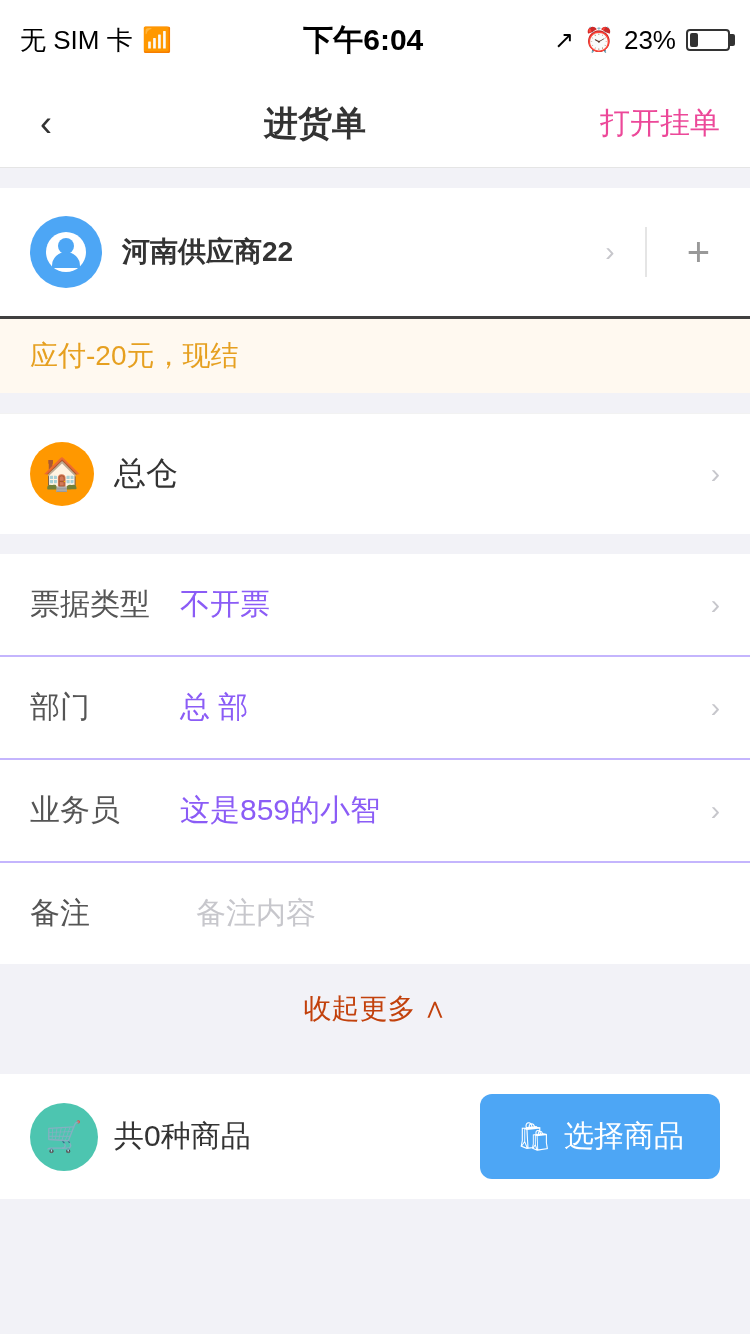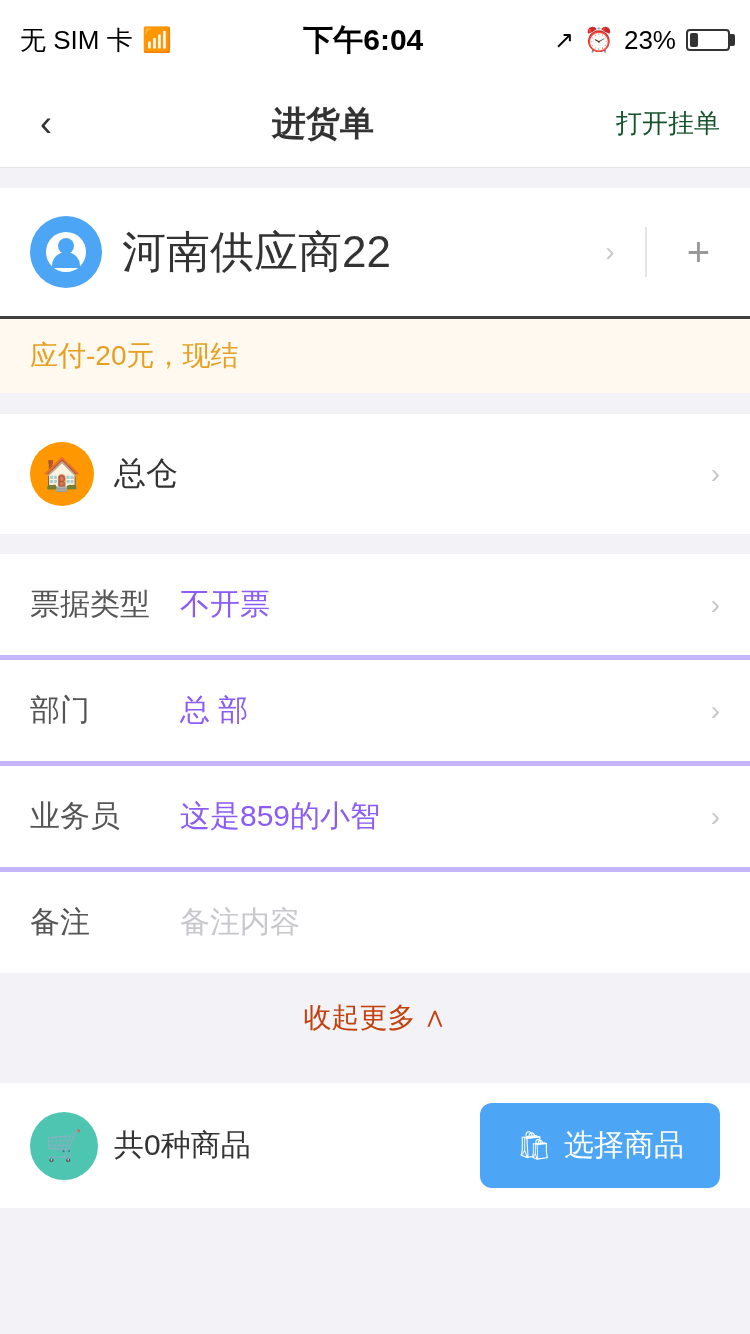--- a/index.html
+++ b/index.html
@@ -89,22 +89,22 @@
       color: #333;
       cursor: pointer;
       padding: 10px;
     }
     .nav-title {
       font-size: 34px;
       font-weight: 600;
       color: #333;
     }
     .nav-action {
-      font-size: 26px;
-      color: #14532d;
+      font-size: 30px;
+      color: #ec4899;
       cursor: pointer;
       margin-left: 32px;
     }
 
     
     .section-divider {
       height: 20px;
       background: #f2f2f7;
     }
 
@@ -156,22 +156,23 @@
       bottom: 4px;
       left: 50%;
       transform: translateX(-50%);
       width: 28px;
       height: 16px;
       border-radius: 14px 14px 0 0;
       background: #4da6f5;
     }
     .supplier-name {
       flex: 1;
-      font-size: 44px;
-      color: #333;
+      font-size: 28px;
+      color: #333;
+      font-weight: bold;
     }
     .supplier-right {
       display: flex;
       align-items: center;
       gap: 30px;
     }
     .chevron-icon {
       font-size: 28px;
       color: #c7c7cc;
     }
@@ -227,25 +228,26 @@
 
     
     .form-section {
       background: #fff;
       margin-top: 20px;
     }
     .form-row {
       display: flex;
       align-items: center;
       padding: 30px 30px;
-      border-bottom: 5px solid #c4b5fd;
+      border-bottom: 2px solid #c4b5fd;
       min-height: 100px;
     }
     .form-row:last-child {
       border-bottom: none;
+      gap: 16px;
     }
     .form-label {
       font-size: 30px;
       color: #555;
       width: 140px;
       flex-shrink: 0;
     }
     .form-value {
       flex: 1;
       font-size: 30px;

